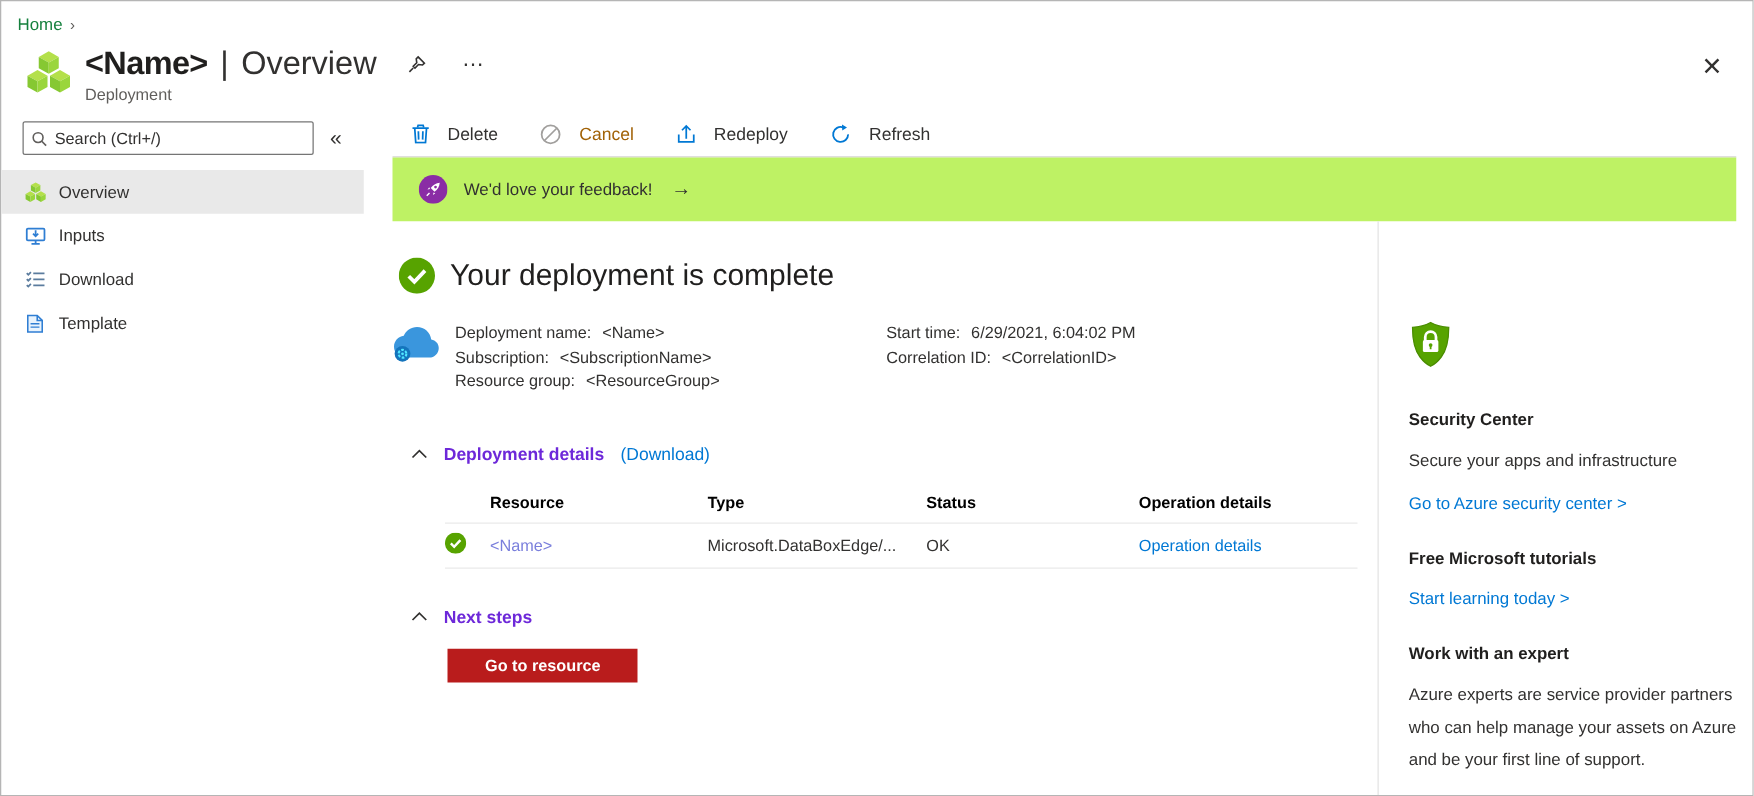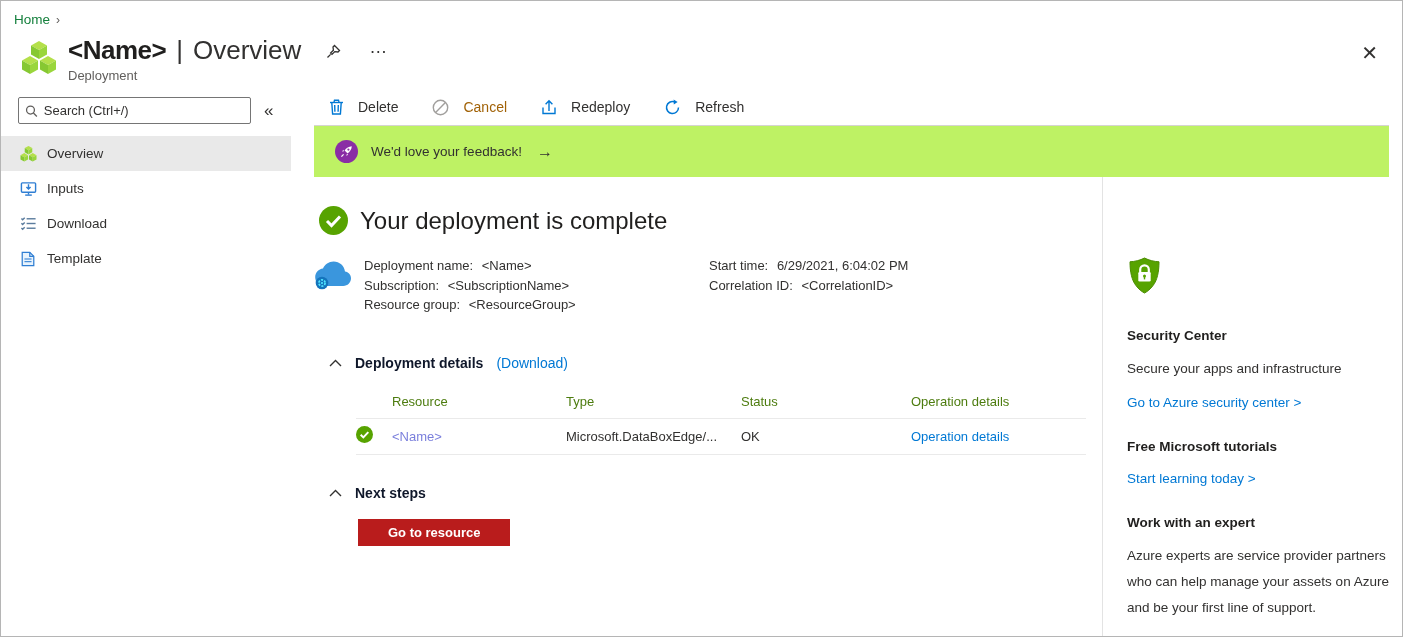--- a/index.html
+++ b/index.html
@@ -60,26 +60,26 @@
   .infocol { font-size:13px; line-height:19.5px; }
   .infocol.left { width:345px; flex:0 0 345px; }
   .info-line .lbl { color:#323130; }
   .info-line .val { color:#323130; margin-left:5px; }
   .link-purple { color:#7a7fdc; cursor:pointer; }
   .link-blue { color:#0078d4; cursor:pointer; }
 
   .sectionrow { display:flex; align-items:center; gap:13px; padding-left:15px; }
   .sectionrow.details { margin-top:40px; }
   .sectionrow.next { margin-top:30px; }
-  .section-title { font-size:14px; font-weight:bold; color:#0f172a; }
+  .section-title { font-size:14px; font-weight:bold; color:#6d28d9; }
   .section-link { font-size:14px; }
 
   .dep-table { margin:14px 0 0 42px; width:730px; font-size:13px; }
   .t-head, .t-row { display:grid; grid-template-columns:36px 174px 175px 170px 1fr; align-items:center; }
-  .t-head { height:33px; font-weight:normal; color:#4d7c0f; }
+  .t-head { height:33px; font-weight:bold; color:#000000; }
   .t-row { height:37px; border-top:1px solid #eaeaea; border-bottom:1px solid #eaeaea; }
   .t-cell { overflow:hidden; white-space:nowrap; text-overflow:ellipsis; }
 
   .goto-btn { margin:18px 0 0 44px; background:#b91c1c; color:#fff; border:none; font-family:inherit; font-size:13px; font-weight:bold; padding:6px 30px; height:27px; cursor:pointer; }
 
   
   .rightpanel { width:287px; flex:0 0 287px; border-left:1px solid #e3e3e3; padding:80px 10px 0 24px; font-size:13.5px; }
   .rp-title { font-weight:bold; color:#201f1e; }
   .rp-text { color:#323130; margin-top:17px; line-height:18px; }
   .rp-link { display:block; color:#0078d4; margin-top:17px; cursor:pointer; }

